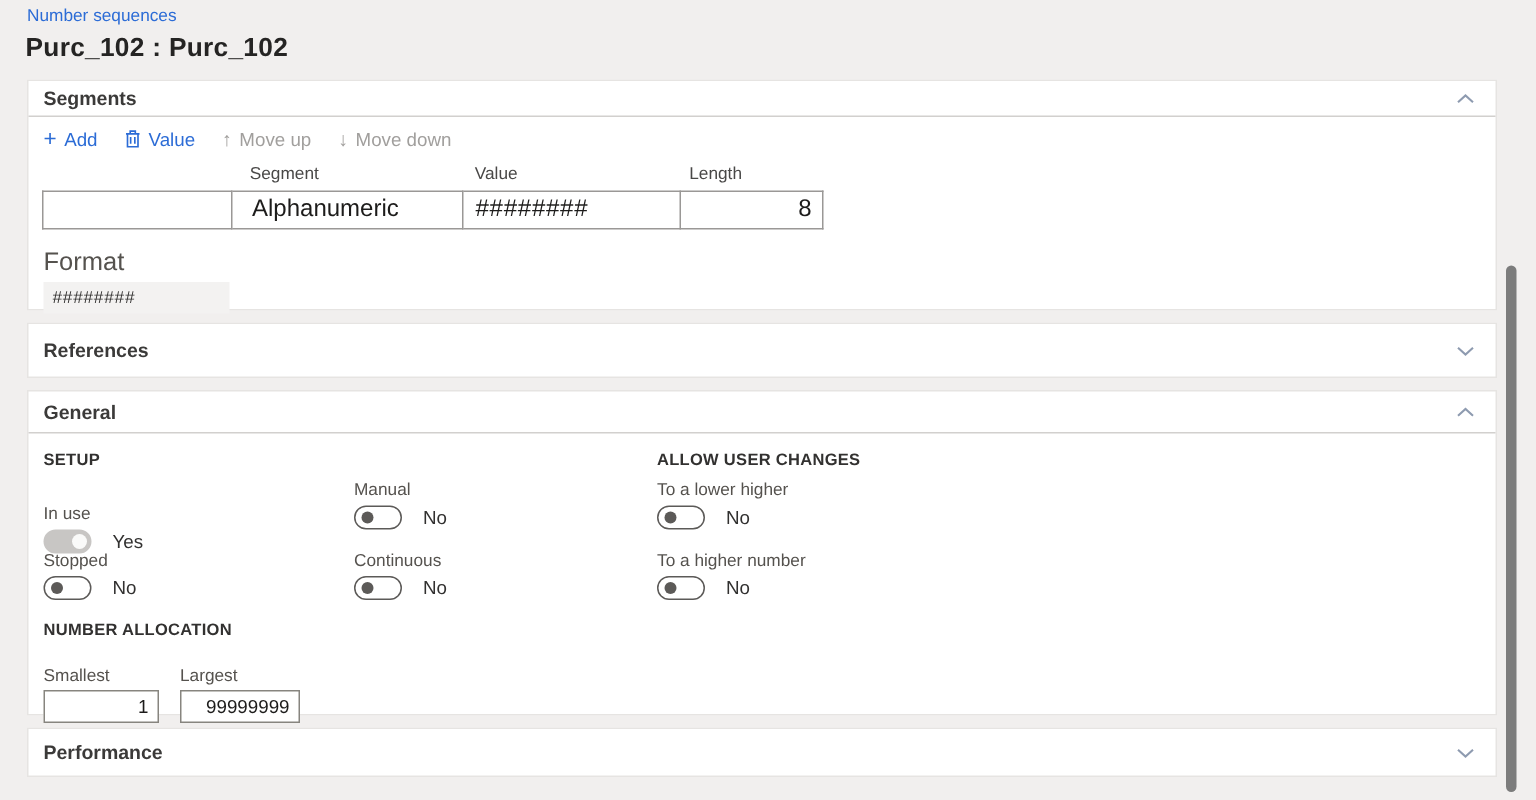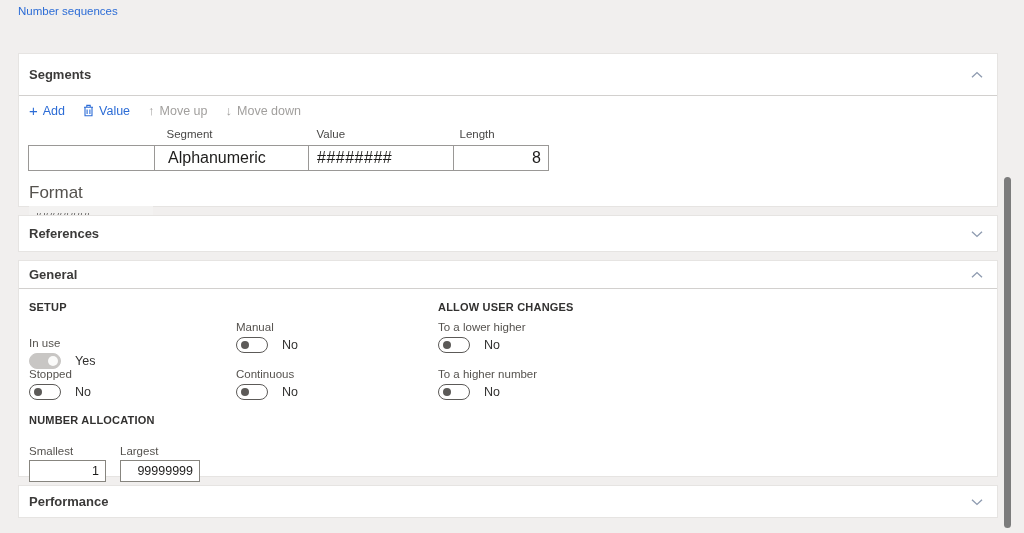--- a/index.html
+++ b/index.html
@@ -21,21 +21,21 @@
   .card { position:absolute; left:18px; width:980px; background:#fff; border:1px solid #e6e4e2; }
   .card-head { display:flex; align-items:center; justify-content:space-between; padding:0 14px 0 10px; cursor:pointer; }
   .card-title { font-size:13px; font-weight:600; color:#3b3a39; }
   .chev { display:block; }
 
   #card-segments   { top:53px;  height:154px; }
   #card-references { top:215px; height:37px; }
   #card-general    { top:260px; height:217px; }
   #card-performance{ top:485px; height:33px; }
 
-  #card-segments .card-head { height:42px; border-bottom:1px solid #d2d0ce; }
+  #card-segments .card-head { height:24px; border-bottom:1px solid #d2d0ce; }
   #card-references .card-head, #card-performance .card-head { height:100%; }
   #card-general .card-head { height:28px; border-bottom:1px solid #d2d0ce; }
 
   
   .toolbar { display:flex; align-items:center; margin:7px 0 0 10px; font-size:12.5px; }
   .tb-btn { display:flex; align-items:center; gap:5px; margin-right:18px; cursor:pointer; }
   .tb-blue { color:#2c6cd6; }
   .tb-gray { color:#a19f9d; cursor:default; }
   .plus-glyph { font-size:15px; line-height:12px; }
   .arrow-glyph { font-size:13px; }
@@ -76,20 +76,21 @@
 
   
   .scroll-thumb { position:absolute; left:1004px; top:177px; width:7px; height:351px; background:#7c7c7c; border-radius:4px; cursor:pointer; }
 </style>
 </head>
 <body>
 
 <div class="page">
 
   <a class="breadcrumb">Number sequences</a>
+  <div class="page-title">Purc_102 : Purc_102</div>
 
   <div class="card" id="card-segments">
     <div class="card-head">
       <span class="card-title">Segments</span>
       <svg class="chev" width="12" height="8" viewBox="0 0 12 8">
           <polyline points="1,6.2 6,1.6 11,6.2" fill="none" stroke="#8e9bb0" stroke-width="1.4"></polyline>
         </svg>
     </div>
 
     <div class="toolbar">

